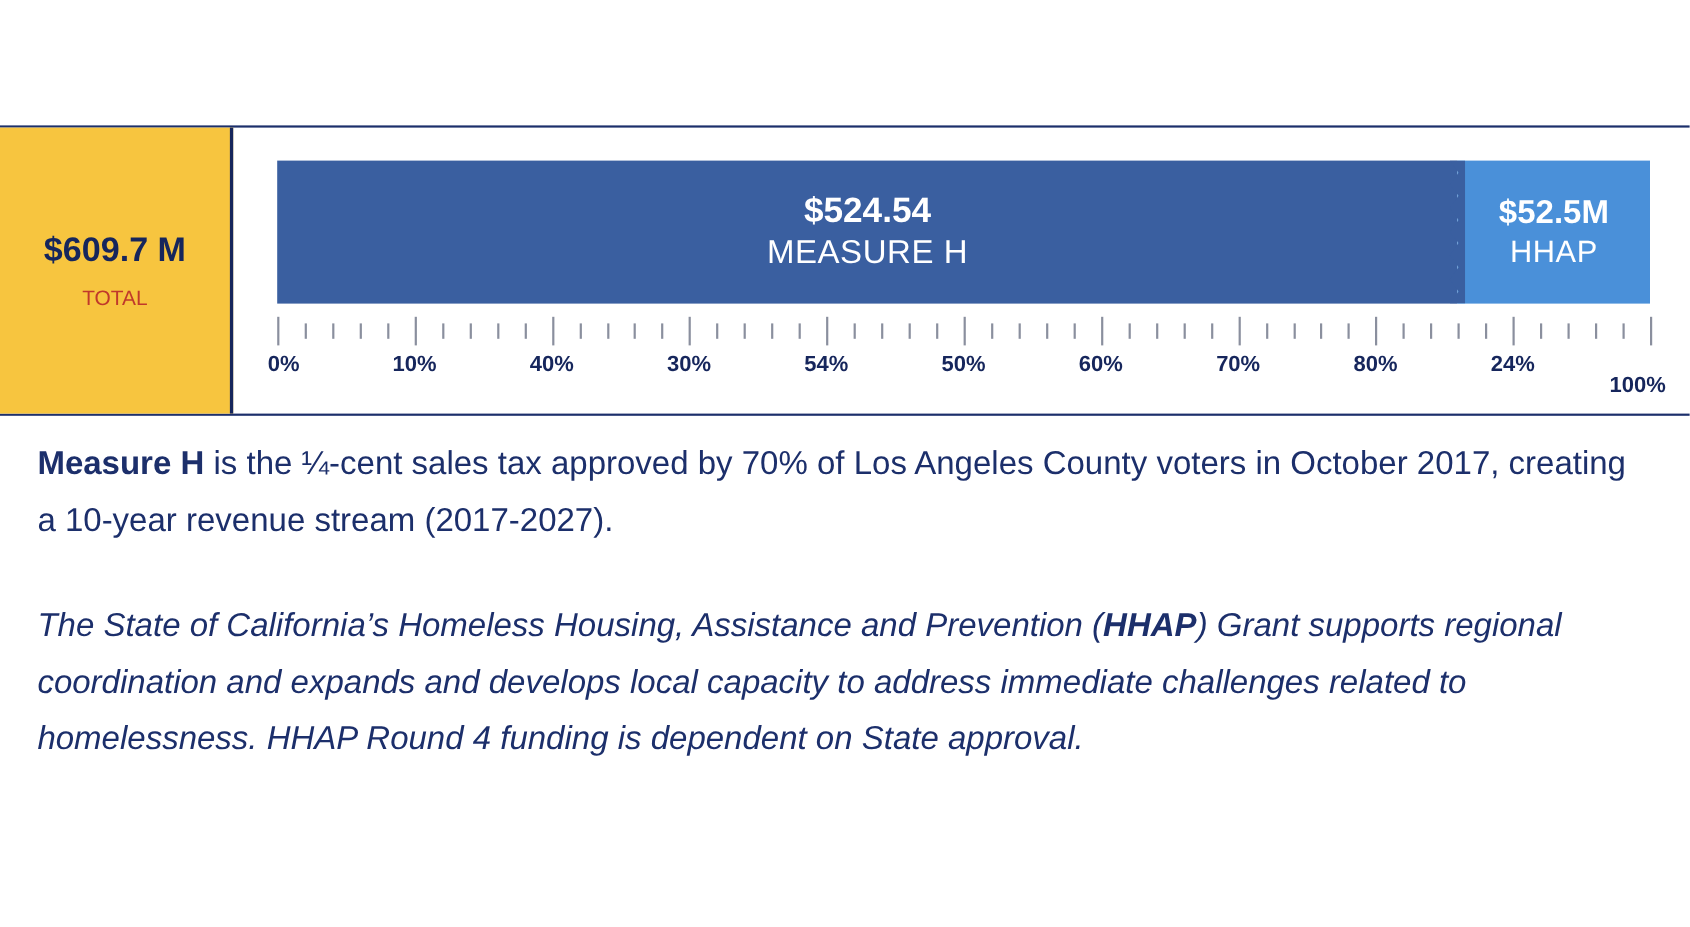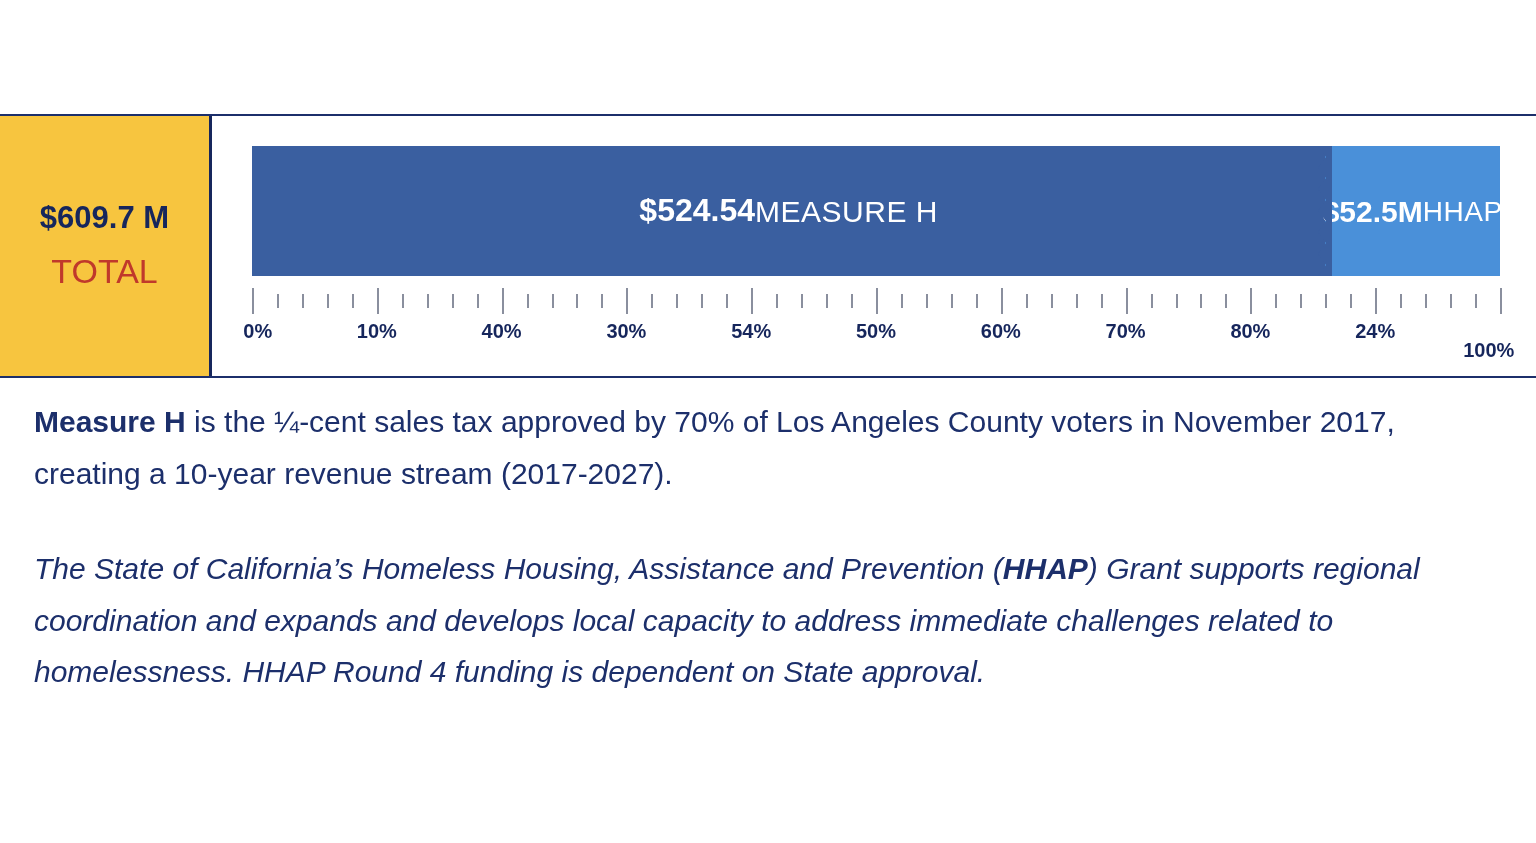--- a/index.html
+++ b/index.html
@@ -55,21 +55,21 @@
     align-items: center;
     justify-content: center;
   }
   .total-amount {
     font-size: 31px;
     font-weight: bold;
     color: #16265c;
     line-height: 1.1;
   }
   .total-label {
-    font-size: 34px;
+    font-size: 19px;
     color: #c0392b;
     line-height: 1.15;
     margin-top: 17px;
   }
 
   .chart-area {
     position: relative;
     flex: 1;
     padding: 0;
   }
@@ -79,21 +79,21 @@
     left: 40px;
     right: 36px;
     top: 30px;
     height: 130px;
     display: flex;
   }
 
   .seg {
     position: relative;
     display: flex;
-    flex-direction: row;
+    flex-direction: column;
     align-items: center;
     justify-content: center;
     color: #ffffff;
     height: 100%;
     box-sizing: border-box;
   }
   .seg-measure {
     background: #3a5fa0;
   }
   .seg-hhap {
@@ -269,20 +269,20 @@
             <div class="tick-label" style="left: 90%;">24%</div>
             <div class="tick-label" style="left: 100%; transform: translateX(-72%); margin-top: 19px;">100%</div>
           </div>
       </div>
 
     </div>
   </div>
 
   <div class="body-text">
     <p class="para">
-      <b>Measure H</b><span> is the ¼-cent sales tax approved by 70% of Los Angeles County voters in November 2017, creating a 10-year revenue stream (2017-2027).</span>
+      <b>Measure H</b><span> is the ¼-cent sales tax approved by 70% of Los Angeles County voters in October 2017, creating a 10-year revenue stream (2017-2027).</span>
     </p>
     <p class="para second">
       <span>The State of California’s Homeless Housing, Assistance and Prevention (</span><b>HHAP</b><span>) Grant supports regional coordination and expands and develops local capacity to address immediate challenges related to homelessness. HHAP Round 4 funding is dependent on State approval.</span>
     </p>
   </div>
 
 </div>
 
 </body></html>

